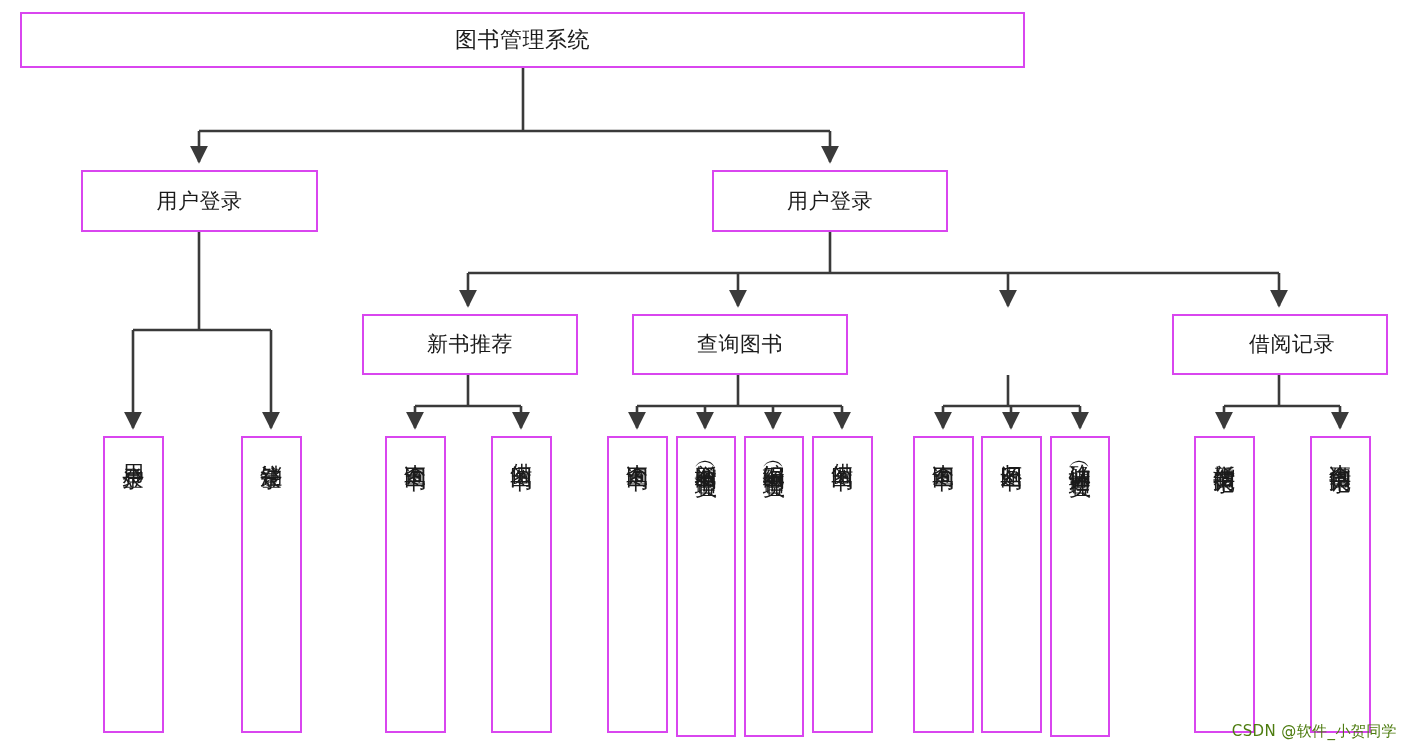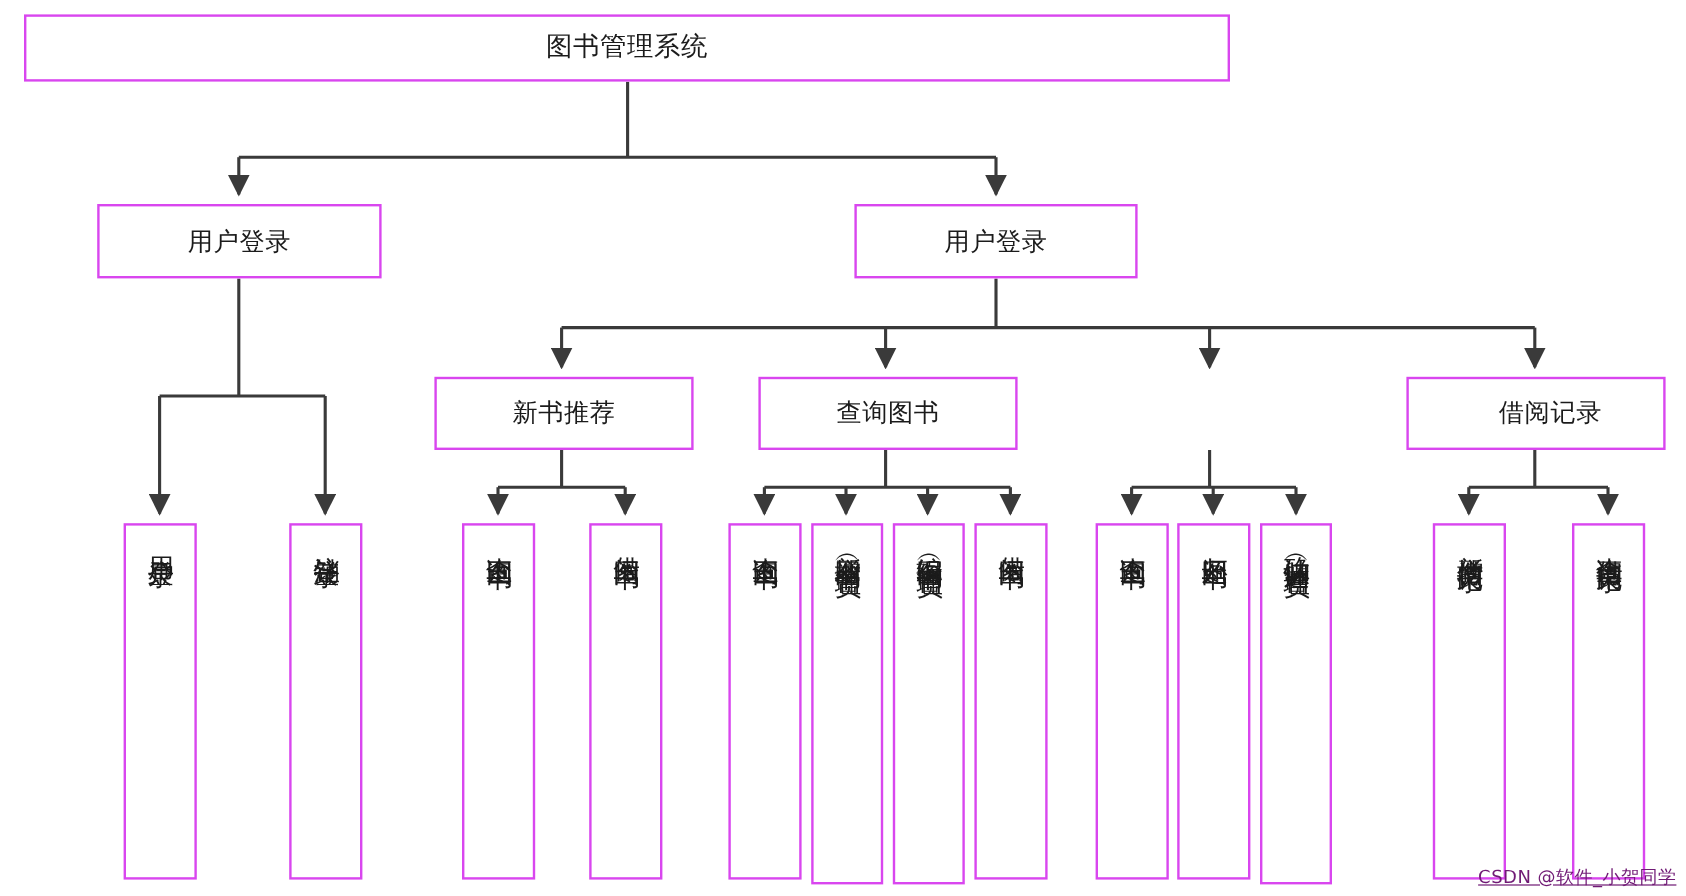--- a/index.html
+++ b/index.html
@@ -61,25 +61,24 @@
     font-size: 22px;
     line-height: 1.06;
     letter-spacing: 2px;
     white-space: nowrap;
   }
   .watermark {
     position: absolute;
     right: 8px;
     bottom: 6px;
     font-size: 15px;
-    color: #701a75;
+    color: #4d7c0f;
     letter-spacing: 0.4px;
     white-space: nowrap;
     pointer-events: none;
-    text-decoration: underline;
   }
 </style>
 </head>
 <body>
 
 <div id="diagram-root">
 
   <svg class="edges" viewBox="0 0 1405 747" xmlns="http://www.w3.org/2000/svg">
     <defs>
       <marker id="arrow" viewBox="0 0 10 10" refX="9" refY="5" markerWidth="7" markerHeight="7" orient="auto-start-reverse">

